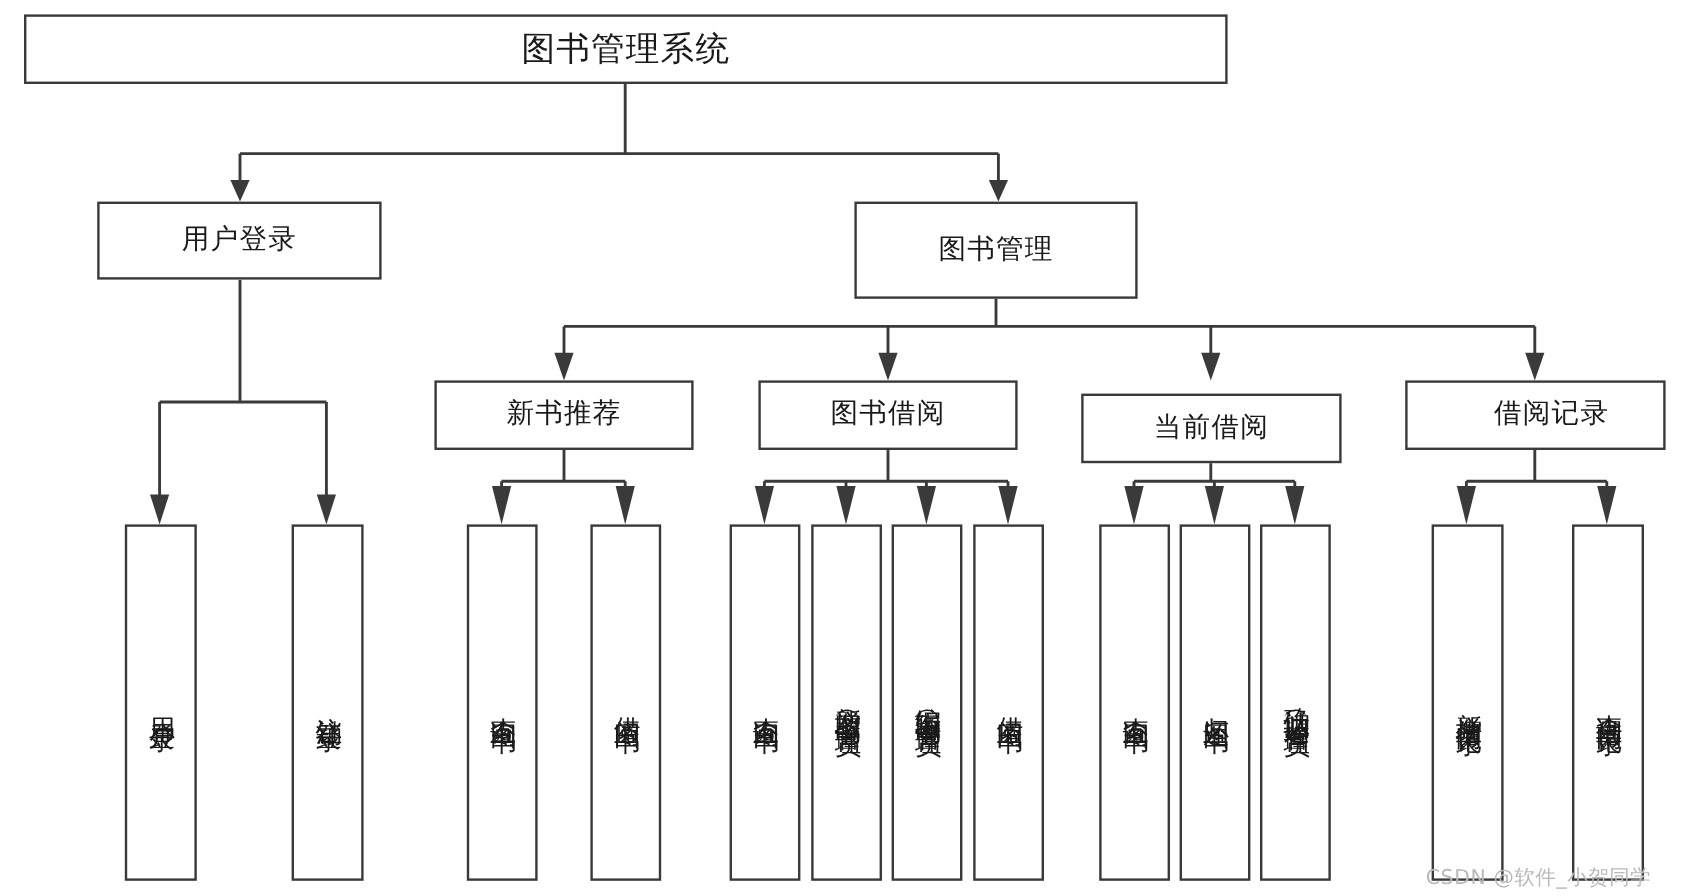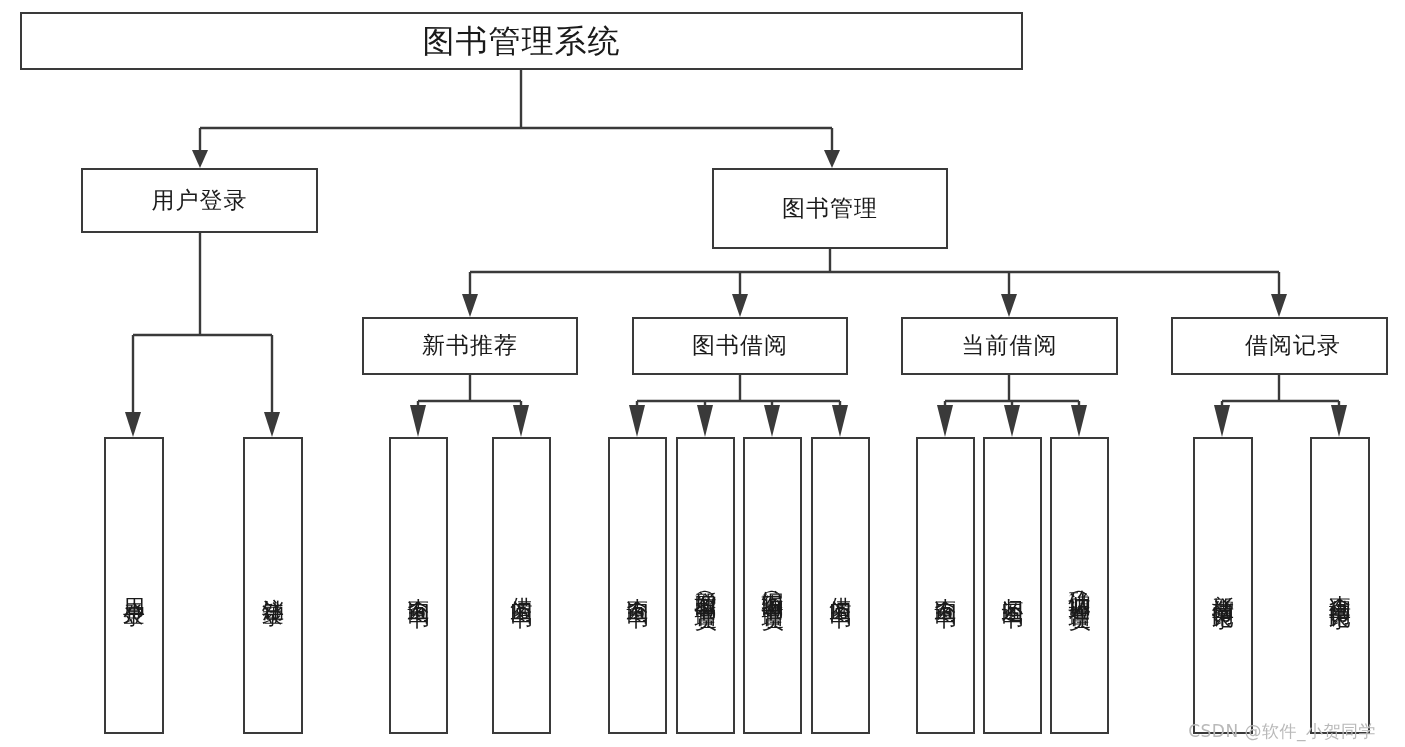--- a/index.html
+++ b/index.html
@@ -34,21 +34,21 @@
     text-align: center;
     line-height: 1.28;
     white-space: nowrap;
   }
   
   .node.h .node-label {
     font-size: 23px;
     letter-spacing: 1px;
   }
   #node-root .node-label {
-    font-size: 32px;
+    font-size: 28px;
   }
   
   .node.v {
     align-items: center;
     justify-content: center;
   }
   .node.v .node-label {
     writing-mode: vertical-rl;
     text-orientation: upright;
     font-size: 22px;
@@ -164,21 +164,21 @@
   </div>
 
   <div class="node h" id="node-book-borrow" style="left:632px; top:317px; width:216px; height:58px;">
     <span class="node-label">图书借阅</span>
   </div>
 
   <div class="node h" id="node-new-book-recommend" style="left:362px; top:317px; width:216px; height:58px;">
     <span class="node-label">新书推荐</span>
   </div>
 
-  <div class="node h" id="node-current-borrow" style="left:901px; top:317px; width:217px; height:58px;">
+  <div class="node h" id="node-current-borrow" style="left:901px; top:328px; width:217px; height:58px;">
     <span class="node-label">当前借阅</span>
   </div>
 
   <div class="node h" id="node-borrow-record" style="left:1171px; top:317px; width:217px; height:58px;padding-left:27px;">
     <span class="node-label">借阅记录</span>
   </div>
 
   <div class="node v" style="left:104px; top:437px; width:60px; height:297px;">
     <span class="node-label">用户登录</span>
   </div>

